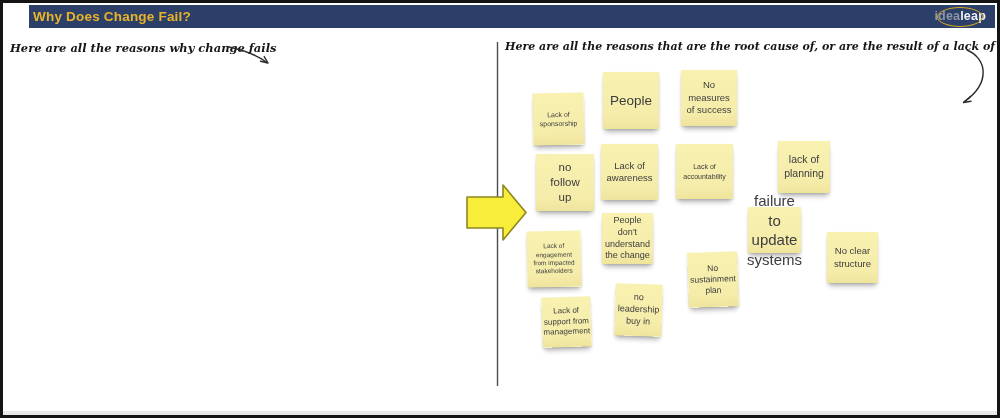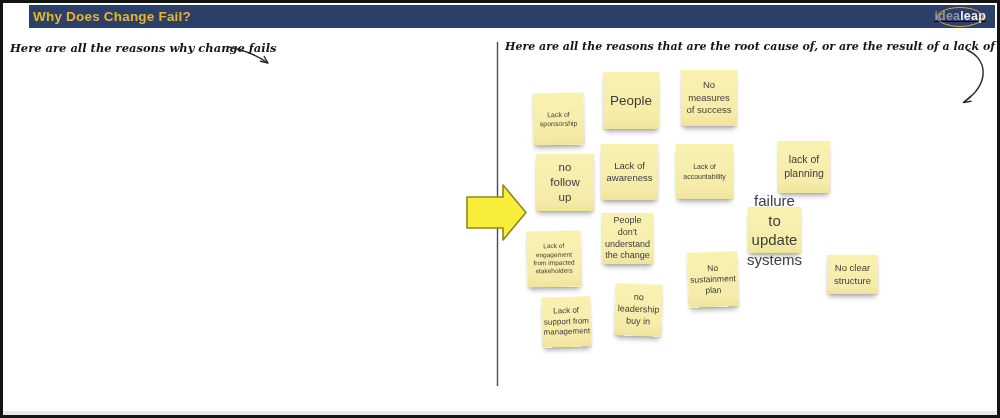--- a/index.html
+++ b/index.html
@@ -9,21 +9,21 @@
     font-family:"Liberation Sans", sans-serif;
   }
   .titlebar{
     position:absolute;left:3px;top:5px;right:5px;height:23px;
     display:flex;align-items:center;justify-content:space-between;
     padding:0 9px 0 4px;box-sizing:border-box;margin-left:26px;
   }
   .title{
     font-size:13.5px;font-weight:700;letter-spacing:.2px;white-space:nowrap;
   }
-  .logo{position:relative;font-size:12.5px;font-weight:700;letter-spacing:.2px;line-height:1;text-decoration:underline;}
+  .logo{position:relative;font-size:12.5px;font-weight:700;letter-spacing:.2px;line-height:1;}
   .logo .oval{
     position:absolute;left:3px;top:-3px;width:44px;height:18px;
     border:1.4px solid #d3a528;border-radius:50%;pointer-events:none;
   }
   .hand{
     position:absolute;font-family:"DejaVu Serif", serif;font-style:italic;font-weight:700;
     color:#161616;white-space:nowrap;
   }
   .svg-layer{position:absolute;left:0;top:0;pointer-events:none;}
   .note{
@@ -80,21 +80,21 @@
 up</div>
       <div class="note" style="left: 601px; top: 144px; width: 57px; height: 56px; font-size: 9.5px; transform: rotate(0deg); background: linear-gradient(rgb(248, 241, 176) 0%, rgb(245, 236, 170) 78%, rgb(239, 228, 156) 100%); color: rgb(61, 61, 61);">Lack of
 awareness</div>
       <div class="note" style="left: 676px; top: 144px; width: 57px; height: 55px; font-size: 7px; transform: rotate(0deg); background: linear-gradient(rgb(248, 241, 176) 0%, rgb(245, 236, 170) 78%, rgb(239, 228, 156) 100%); color: rgb(61, 61, 61);">Lack of
 accountability</div>
       <div class="note" style="left: 778px; top: 141px; width: 52px; height: 52px; font-size: 10.5px; transform: rotate(0deg); background: linear-gradient(rgb(248, 241, 176) 0%, rgb(245, 236, 170) 78%, rgb(239, 228, 156) 100%); color: rgb(61, 61, 61);">lack of
 planning</div>
       <div class="note" style="left: 748px; top: 207px; width: 53px; height: 46px; font-size: 15px; transform: rotate(0deg); background: linear-gradient(rgb(248, 241, 176) 0%, rgb(245, 236, 170) 78%, rgb(239, 228, 156) 100%); color: rgb(61, 61, 61);">failure to
 update
 systems</div>
-      <div class="note" style="left: 827px; top: 232px; width: 51px; height: 39px; font-size: 9.5px; transform: rotate(0deg); background: linear-gradient(rgb(248, 241, 176) 0%, rgb(245, 236, 170) 78%, rgb(239, 228, 156) 100%); color: rgb(61, 61, 61); margin-top: 23px;">No clear
+      <div class="note" style="left: 827px; top: 232px; width: 51px; height: 51px; font-size: 9.5px; transform: rotate(0deg); background: linear-gradient(rgb(248, 241, 176) 0%, rgb(245, 236, 170) 78%, rgb(239, 228, 156) 100%); color: rgb(61, 61, 61);">No clear
 structure</div>
       <div class="note" style="left: 527px; top: 231px; width: 54px; height: 56px; font-size: 6.5px; transform: rotate(-1deg); background: linear-gradient(rgb(248, 241, 176) 0%, rgb(245, 236, 170) 78%, rgb(239, 228, 156) 100%); color: rgb(61, 61, 61);">Lack of
 engagement
 from impacted
 stakeholders</div>
       <div class="note" style="left: 602px; top: 213px; width: 51px; height: 51px; font-size: 9px; transform: rotate(0deg); background: linear-gradient(rgb(248, 241, 176) 0%, rgb(245, 236, 170) 78%, rgb(239, 228, 156) 100%); color: rgb(61, 61, 61);">People
 don't
 understand
 the change</div>
       <div class="note" style="left: 688px; top: 252px; width: 50px; height: 55px; font-size: 8.5px; transform: rotate(-2deg); background: linear-gradient(rgb(248, 241, 176) 0%, rgb(245, 236, 170) 78%, rgb(239, 228, 156) 100%); color: rgb(61, 61, 61);">No

